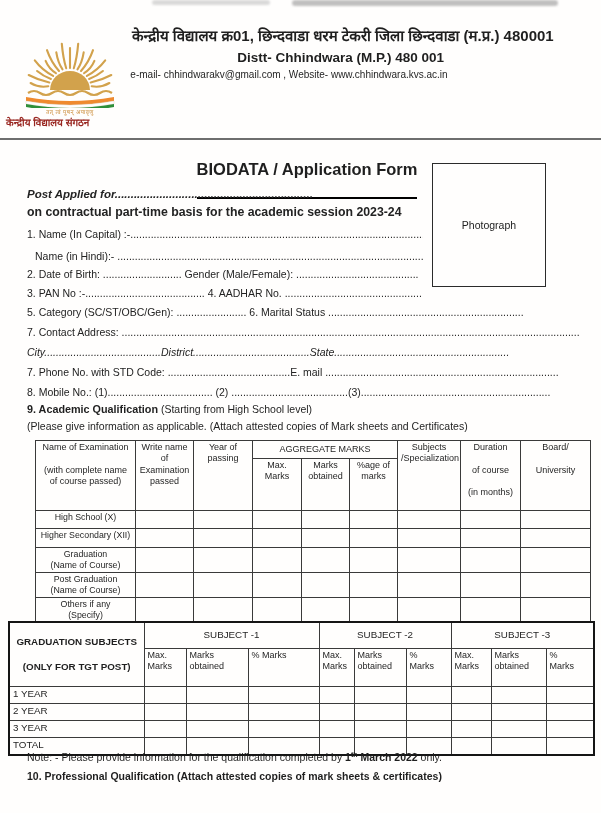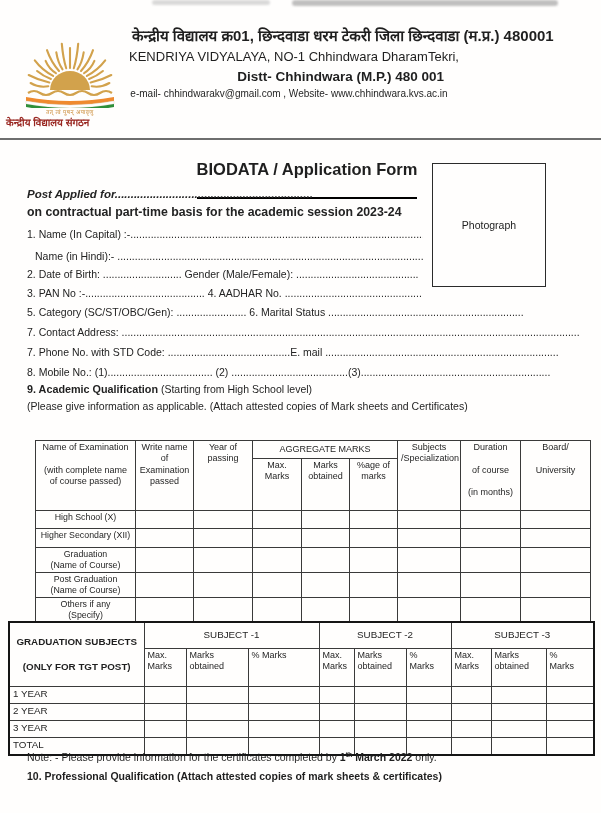--- a/index.html
+++ b/index.html
@@ -106,21 +106,20 @@
       <path d="M12,75 Q56,83 100,75 L100,79 Q56,87 12,79 Z" fill="#ef8a2f"></path>
       <path d="M12,79 Q56,87 100,79 L100,82 Q56,90 12,82 Z" fill="#ffffff" stroke="#d8cbb5" stroke-width="0.4"></path>
       <path d="M12,82 Q56,90 100,82 L100,85 Q56,93 12,85 Z" fill="#2f8f3a"></path>
     </g>
   </svg>
   <div class="logo-motto">तत् त्वं पूषन् अपावृणु</div>
   <div class="logo-caption">केन्द्रीय विद्यालय संगठन</div>
 
   <div class="hdr">
     <div class="h1">केन्द्रीय विद्यालय क्र01, छिन्दवाडा धरम टेकरी जिला छिन्दवाडा (म.प्र.) 480001</div>
-    <div class="h2">KENDRIYA VIDYALAYA, NO-1 Chhindwara DharamTekri,</div>
     <div class="h3">Distt- Chhindwara (M.P.) 480 001</div>
     <div class="h4">e-mail- chhindwarakv@gmail.com , Website- www.chhindwara.kvs.ac.in</div>
   </div>
 
   <div class="divider"></div>
 
   <div class="title-wrap">
     <span>BIODATA / Application Form</span>
   </div>
 
@@ -130,20 +129,21 @@
 
   <div class="lines">
     <div class="fl post">Post Applied for......................................................................</div>
     <div class="fl sess">on contractual part-time basis for the academic session 2023-24</div>
     <div class="fl f-name">1. Name (In Capital) :-..............................................................................................................</div>
     <div class="fl f-hindi">Name (in Hindi):- ..............................................................................................................</div>
     <div class="fl f-dob">2. Date of Birth: ........................... Gender (Male/Female): ..................................................</div>
     <div class="fl f-pan">3. PAN No :-......................................... 4. AADHAR No. .......................................................</div>
     <div class="fl f-cat">5. Category (SC/ST/OBC/Gen): ........................ 6. Marital Status ...........................................................................</div>
     <div class="fl f-contact">7. Contact Address: ................................................................................................................................................................................</div>
+    <div class="fl f-city">City........................................District........................................State............................................................</div>
     <div class="fl f-phone">7. Phone No. with STD Code: ..........................................E. mail ................................................................................</div>
     <div class="fl f-mobile">8. Mobile No.: (1).................................... (2) ........................................(3).................................................................</div>
     <div class="l-acad"><b>9. Academic Qualification</b><span> (Starting from High School level)</span></div>
     <div class="l-please">(Please give information as applicable. (Attach attested copies of Mark sheets and Certificates)</div>
   </div>
 
   <table class="t1">
     <colgroup>
       <col style="width:100px">
         <col style="width:58px">
@@ -334,17 +334,17 @@
           <td class="e"></td>
           <td class="e"></td>
           <td class="e"></td>
           <td class="e"></td>
           <td class="e"></td>
     </tr>
   </tbody>
     </table>
 
   <div class="note">
-    <span>Note: - Please provide information for the certificates completed by </span><b><span>1</span><sup>th</sup><span> March 2022</span></b><span> only.</span>
+    <span>Note: - Please provide information for the qualification completed by </span><b><span>1</span><sup>th</sup><span> March 2022</span></b><span> only.</span>
   </div>
   <div class="p10">10. Professional Qualification (Attach attested copies of mark sheets &amp; certificates)</div>
 
 </div>
 
 </body></html>

